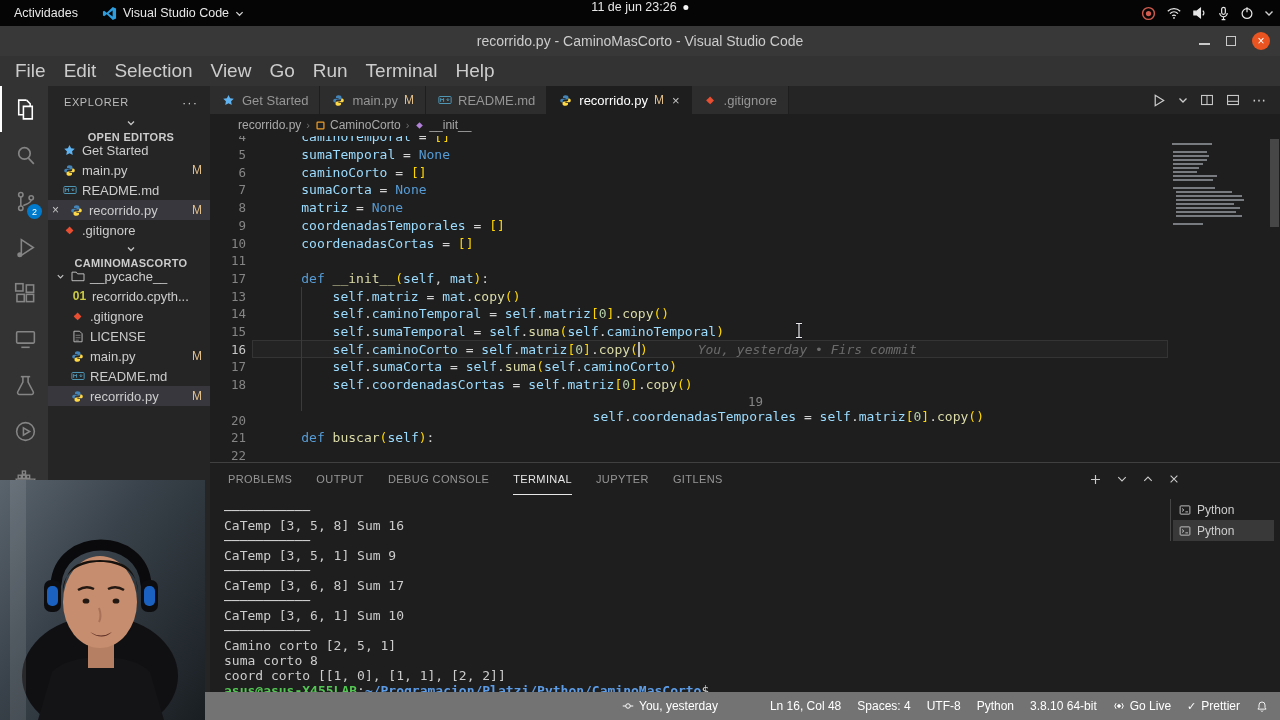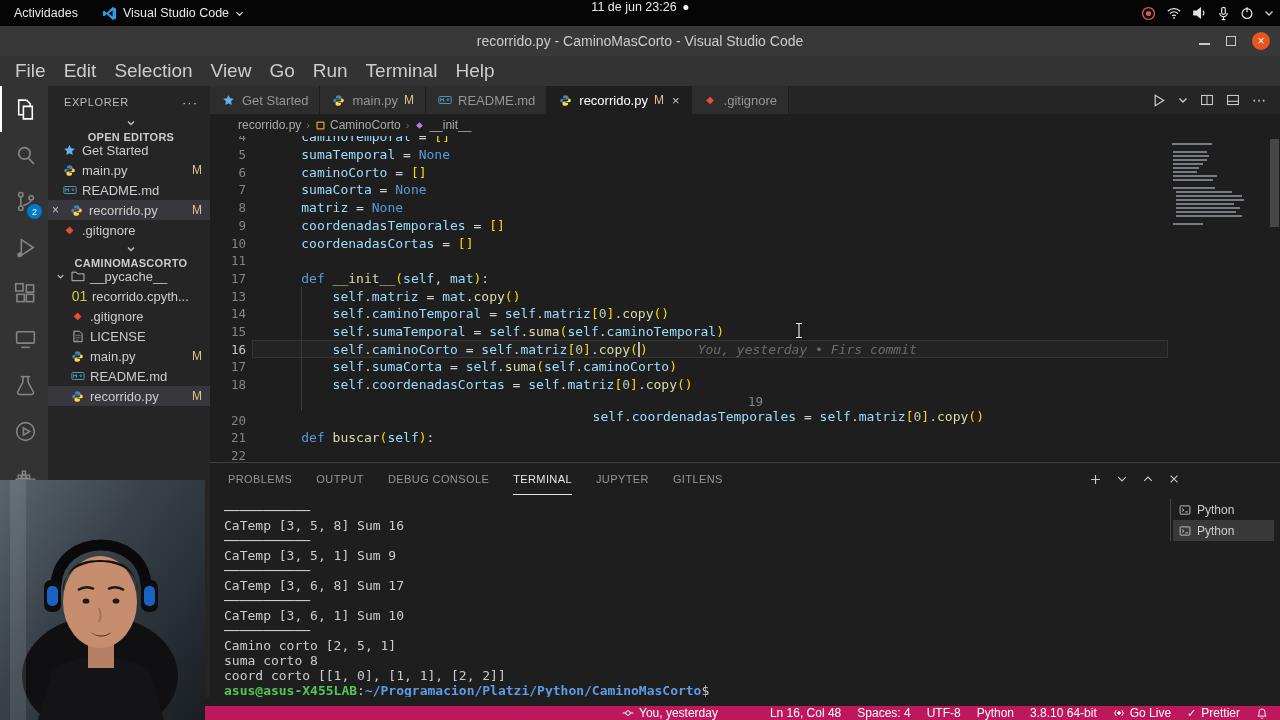--- a/index.html
+++ b/index.html
@@ -103,21 +103,21 @@
     font-family:"DejaVu Sans Mono",monospace;font-size:13px;line-height:15px;color:#cccccc;}
   .t-line{white-space:pre;height:15px;}
   .tt-t{color:#cccccc;}
   .tt-u{color:#53c653;font-weight:bold;}
   .tt-d{color:#5c9ce6;font-weight:bold;}
   .sessions{position:absolute;right:6px;top:36px;width:104px;border-left:1px solid #454545;padding-left:2px;}
   .sess-row{height:21px;display:flex;align-items:center;gap:6px;font-size:12px;color:#cccccc;padding-left:6px;}
   .sess-row.selected{background:rgba(255,255,255,.12);}
 
   
-  .statusbar{position:absolute;left:0;right:0;bottom:0;height:14px;background:#be185d;color:#ffffff;
+  .statusbar{position:absolute;left:0;right:0;bottom:0;height:28px;background:#737373;color:#ffffff;
     font-size:12px;display:flex;align-items:center;z-index:30;}
   .sb-blame{position:absolute;left:622px;display:flex;align-items:center;gap:5px;height:23px;}
   .sb-right{margin-left:auto;display:flex;align-items:center;height:23px;padding-right:4px;}
   .sitem{display:flex;align-items:center;gap:5px;padding:0 8px;height:23px;white-space:nowrap;}
 
   
   .webcam{position:absolute;left:0;top:480px;width:205px;height:240px;z-index:80;overflow:hidden;
     background:linear-gradient(125deg,#5a646d 0%,#39424a 40%,#191e22 100%);}
   .webcam .strip{position:absolute;left:10px;top:0;width:16px;height:240px;background:rgba(255,255,255,.10);}
 
@@ -346,21 +346,21 @@
         </span>
         <span class="ficon">
           <svg width="14" height="12" viewBox="0 0 16 14">
             <path d="M1 2.5h5L7.5 4.5H15v8H1z" fill="none" stroke="#c5c5c5" stroke-width="1.1"></path>
           </svg>
         </span>
         <span>__pycache__</span>
       </div>
       <div class="row" style="padding-left: 24px;">
         <span class="ficon">
-          <span style="color:#cbcb41;font-size:14px;font-weight:normal;line-height:1">01</span>
+          <span style="color:#cbcb41;font-size:12px;font-weight:bold;line-height:1">01</span>
         </span>
         <span>recorrido.cpyth...</span>
       </div>
       <div class="row" style="padding-left: 22px;">
         <span class="ficon">
           <span style="color:#e84e31;font-size:10px;line-height:1">◆</span>
         </span>
         <span>.gitignore</span>
       </div>
       <div class="row" style="padding-left: 22px;">

